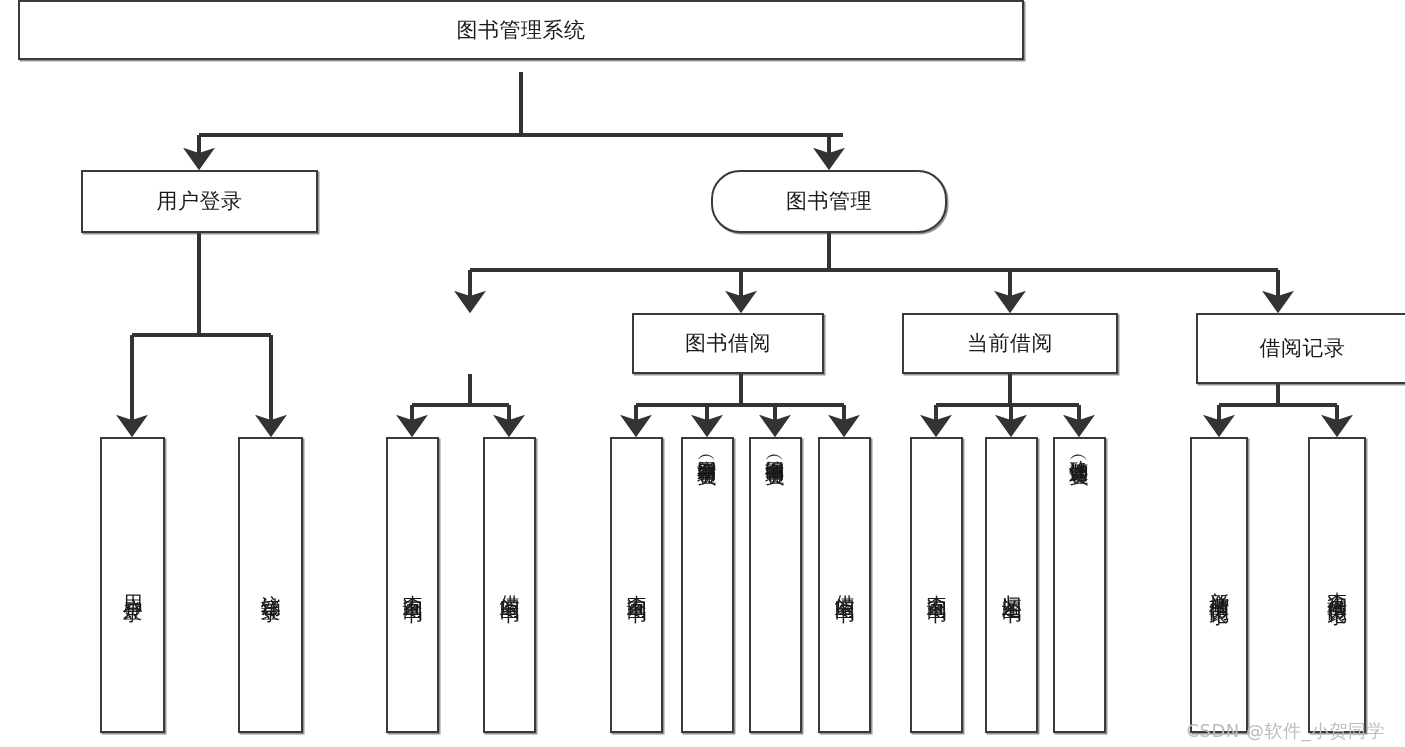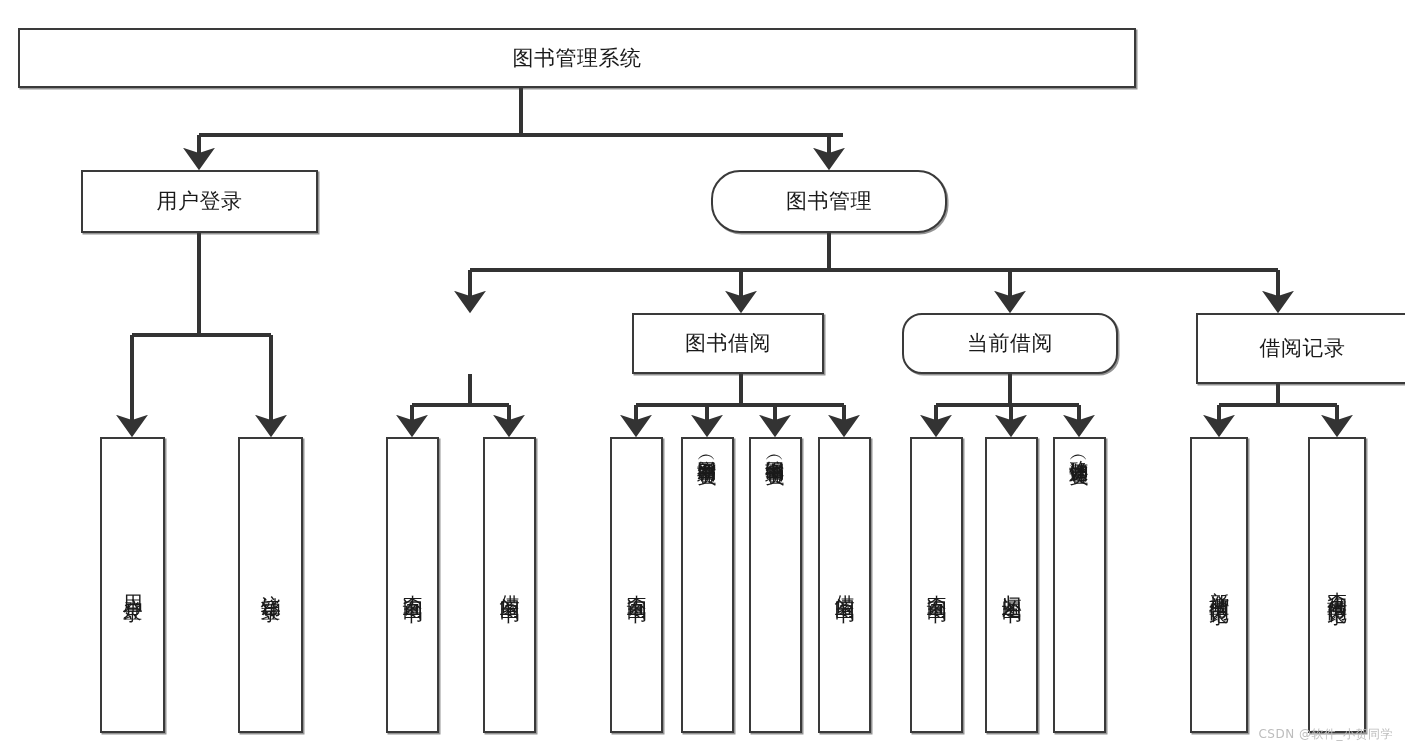--- a/index.html
+++ b/index.html
@@ -60,23 +60,23 @@
   .node-box.vertical.tall-text .node-label {
     letter-spacing: 1px;
     font-size: 19px;
   }
   .node-box.centered-v {
     align-items: center;
     padding-top: 0;
   }
   .watermark {
     position: absolute;
-    right: 12px;
+    right: 20px;
     bottom: 4px;
-    font-size: 12px;
+    font-size: 18px;
     color: #bdbdbd;
     white-space: nowrap;
     letter-spacing: 0.5px;
   }
 </style>
 </head>
 <body>
 
 <div id="diagram-root">
 
@@ -123,35 +123,35 @@
       <path d="M1011,405 L1011,425" marker-end="url(#arrow)"></path>
       <path d="M1079,405 L1079,425" marker-end="url(#arrow)"></path>
 
       <path d="M1278,374 L1278,405"></path>
       <path d="M1219,405 L1337,405"></path>
       <path d="M1219,405 L1219,425" marker-end="url(#arrow)"></path>
       <path d="M1337,405 L1337,425" marker-end="url(#arrow)"></path>
     </g>
   </svg>
 
-  <div class="node-box" id="node-root" style="left: 18px; top: 28px; width: 1118px; height: 60px;">
+  <div class="node-box" id="node-root" style="left: 18px; top: 0; width: 1006px; height: 60px;">
     <span class="node-label">图书管理系统</span>
   </div>
 
   <div class="node-box" id="node-user-login" style="left: 81px; top: 170px; width: 237px; height: 63px;">
     <span class="node-label">用户登录</span>
   </div>
   <div class="node-box" id="node-book-management" style="left: 711px; top: 170px; width: 236px; height: 63px; border-radius: 29px;">
     <span class="node-label">图书管理</span>
   </div>
 
   <div class="node-box" id="node-book-borrow" style="left: 632px; top: 313px; width: 192px; height: 61px;">
     <span class="node-label">图书借阅</span>
   </div>
-  <div class="node-box" id="node-current-borrow" style="left: 902px; top: 313px; width: 216px; height: 61px; border-radius: 20px;">
+  <div class="node-box" id="node-current-borrow" style="left: 902px; top: 313px; width: 216px; height: 61px;">
     <span class="node-label">当前借阅</span>
   </div>
   <div class="node-box" id="node-borrow-records" style="left: 1172px; top: 313px; width: 213px; height: 71px; margin-left: 24px;">
     <span class="node-label">借阅记录</span>
   </div>
 
   <div class="node-box vertical centered-v" id="leaf-0" style="left: 100px; top: 437px; width: 65px; height: 296px;">
     <span class="node-label">用户登录</span>
   </div>
   <div class="node-box vertical centered-v" id="leaf-1" style="left: 238px; top: 437px; width: 65px; height: 296px;">

